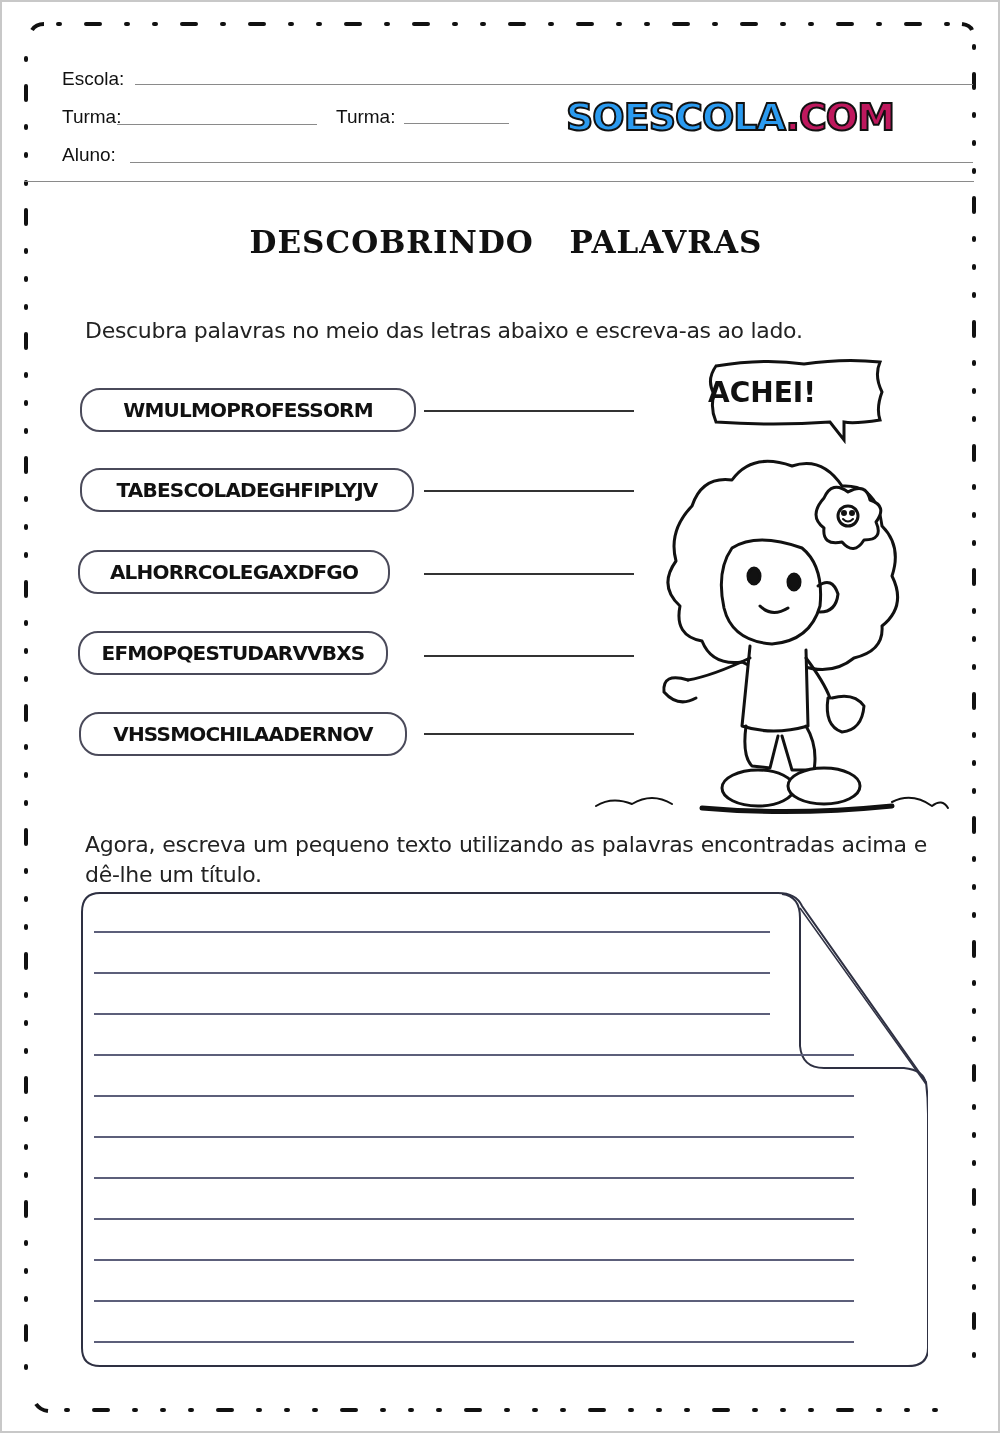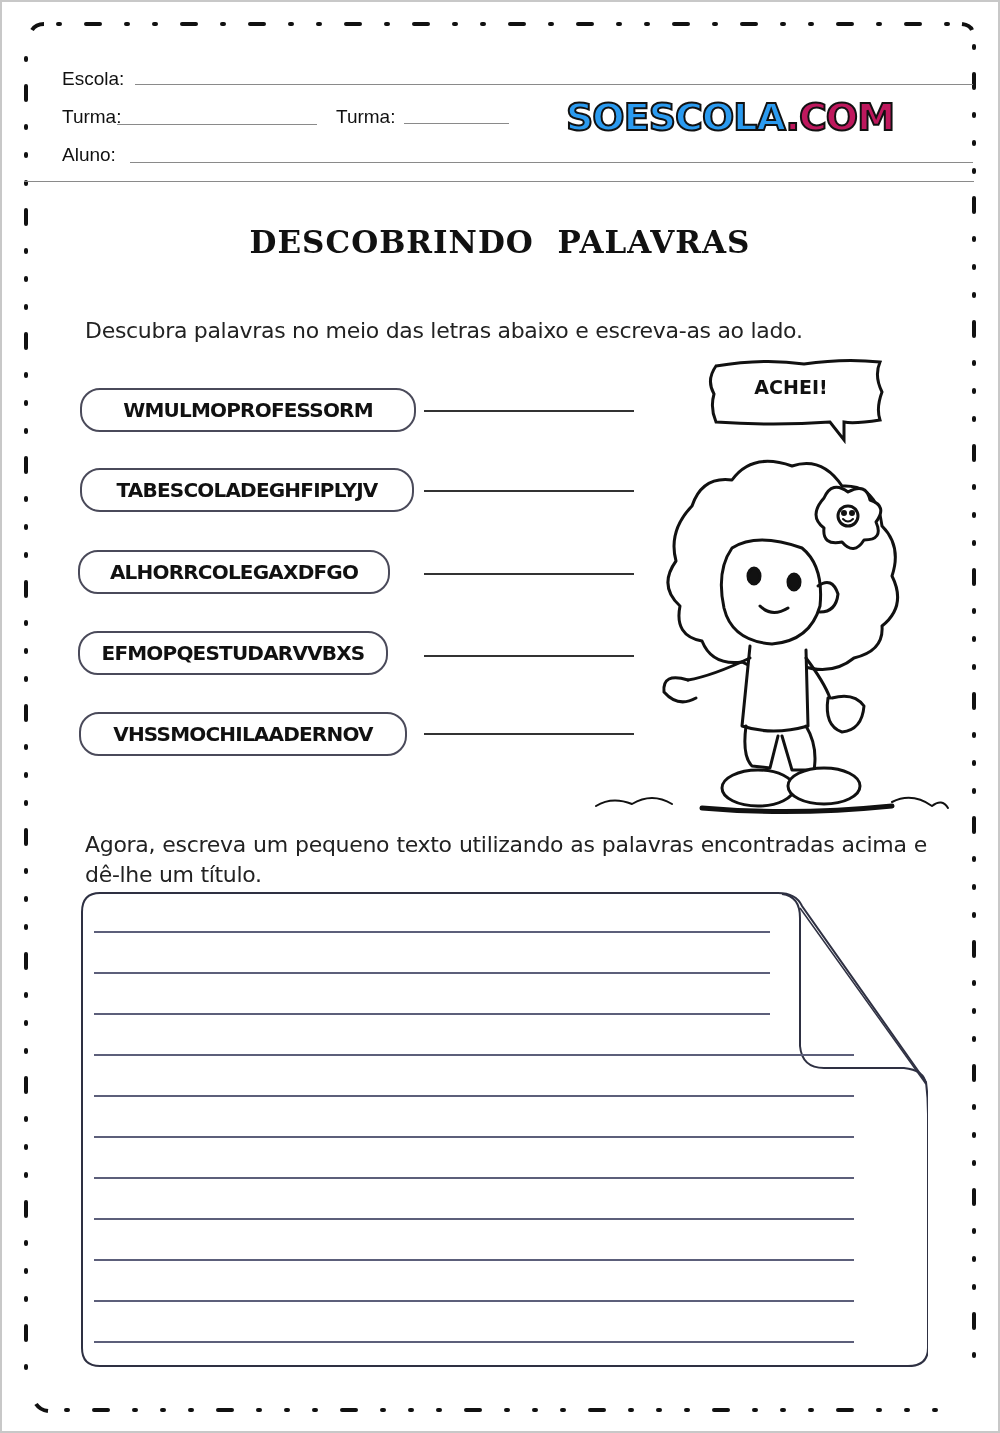--- a/index.html
+++ b/index.html
@@ -23,41 +23,41 @@
     font-weight: bold; font-size: 38px; letter-spacing: -1px; line-height: 1;
   }
   .logo .blue { color: #2b9bf0; -webkit-text-stroke: 2px #111; }
   .logo .white { color: #be185d; -webkit-text-stroke: 2px #111; }
 
   .title {
     position: absolute; left: 0; width: 1000px; top: 224px; text-align: center;
     font-family: "DejaVu Serif", serif; font-weight: bold; font-size: 31px;
     letter-spacing: 1px; color: #111; padding-right: 0;
   }
-  .title span { display: inline-block; margin-left: 0; }
+  .title span { display: inline-block; margin-left: 12px; }
 
   .instr {
     position: absolute; left: 85px; top: 318px; font-size: 22px; color: #222;
     font-family: "DejaVu Sans", sans-serif; letter-spacing: -0.3px;
   }
 
   .pill {
     position: absolute; height: 44px; border: 2px solid #4a4a5a; border-radius: 20px;
     box-sizing: border-box; display: flex; align-items: center; justify-content: center;
     font-family: "DejaVu Sans", sans-serif; font-weight: bold; font-size: 20px;
     letter-spacing: -0.8px; color: #111; background: #fff;
   }
   .answer-line { position: absolute; height: 0; border-top: 2px solid #333; }
 
   .bubble {
     position: absolute; left: 708px; top: 362px; width: 166px; height: 66px;
   }
   .bubble-text {
-    position: absolute; left: 0; top: 14px; width: 166px; text-align: center;
-    font-family: "DejaVu Sans", sans-serif; font-weight: bold; font-size: 19px; color: #111;
+    position: absolute; left: 0; top: 14px; width: 166px; text-align: left;
+    font-family: "DejaVu Sans", sans-serif; font-weight: bold; font-size: 28px; color: #111;
   }
   .girl { position: absolute; left: 592px; top: 436px; width: 360px; height: 382px; }
 
   .instr2 {
     position: absolute; left: 85px; top: 822px; width: 842px; font-size: 22px; color: #222;
     font-family: "DejaVu Sans", sans-serif; line-height: 30px; text-align: justify;
     letter-spacing: -0.3px;
     margin-top: 8px;
   }
 

